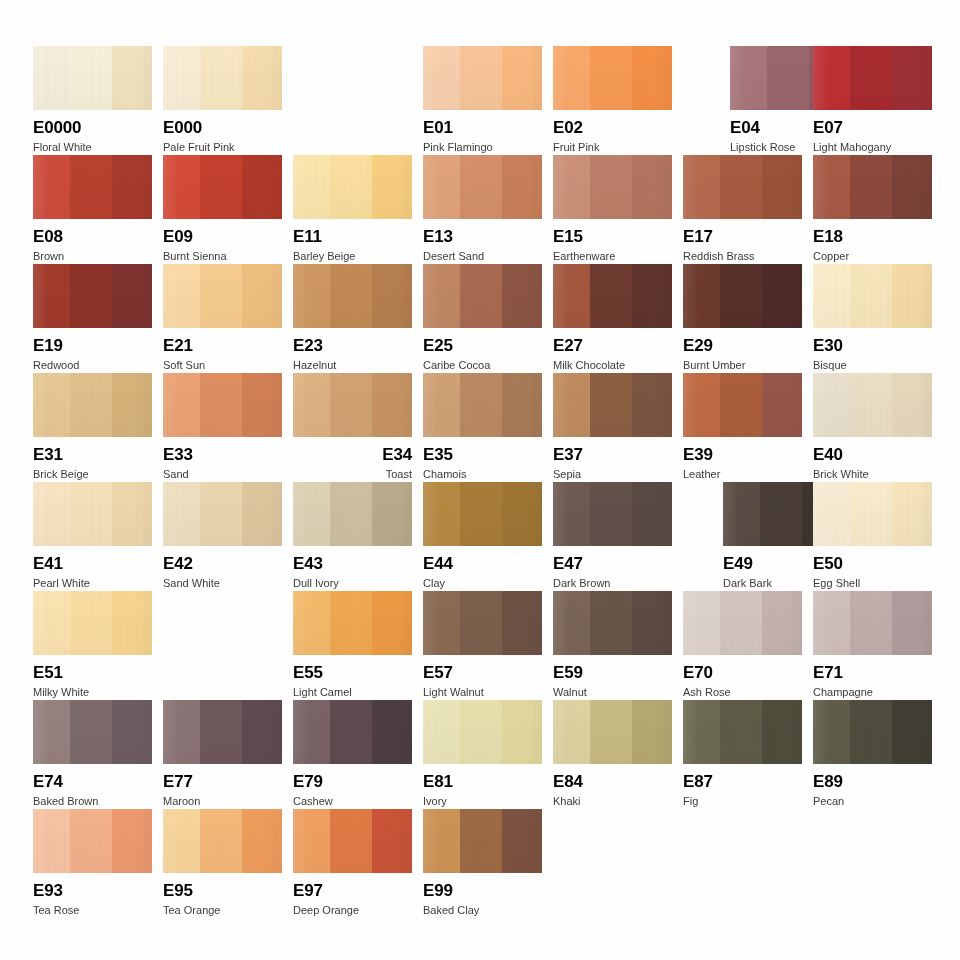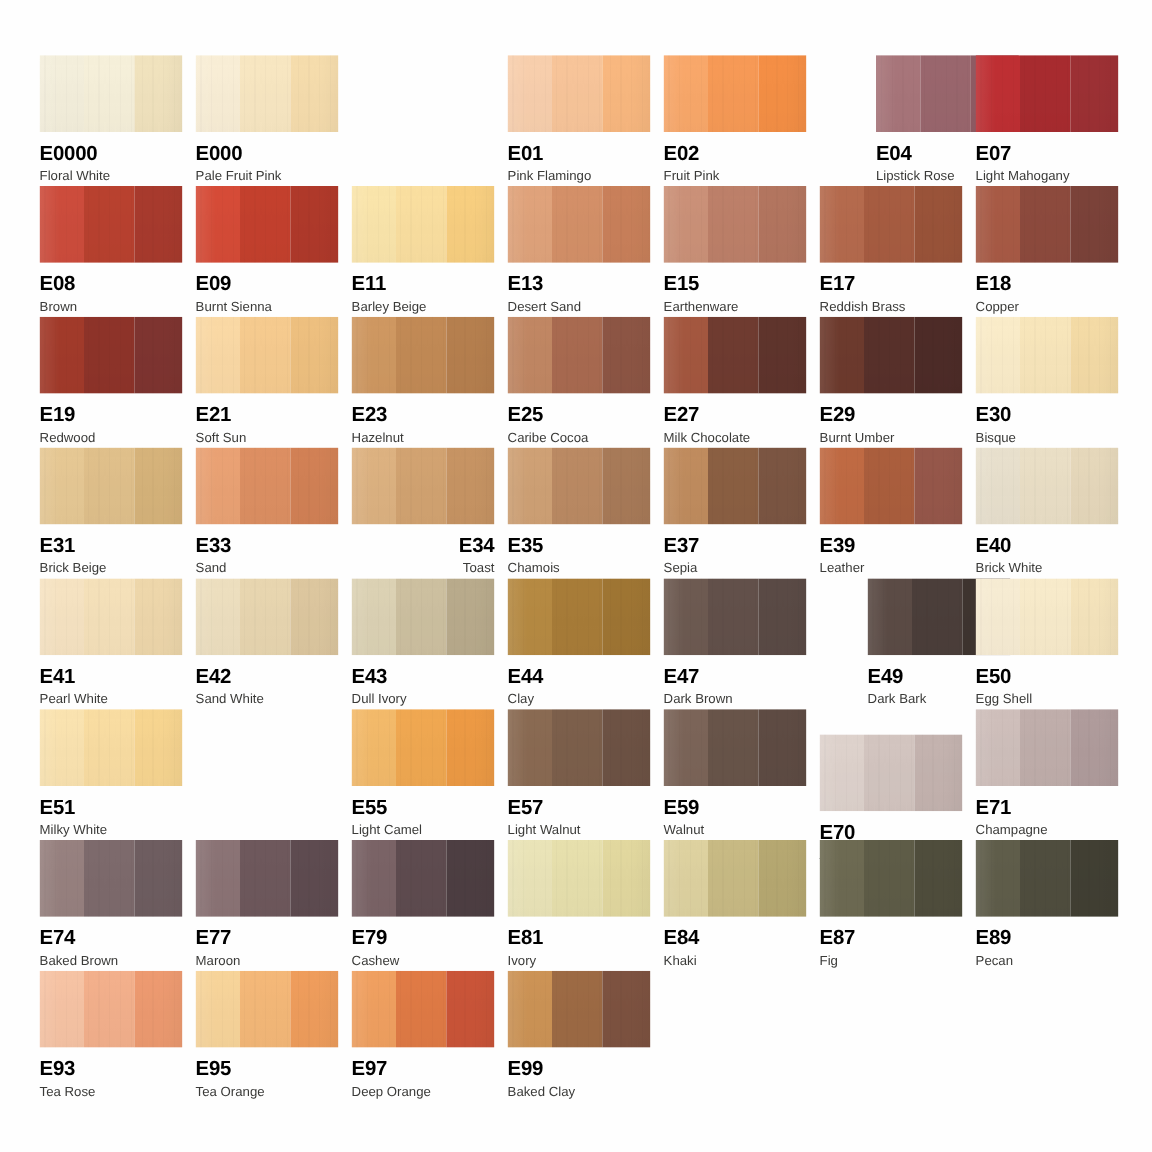--- a/index.html
+++ b/index.html
@@ -538,21 +538,21 @@
           <div class="chip">
             <div class="band b1" style="background: rgb(123, 100, 88);"></div>
             <div class="band b2" style="background: rgb(104, 84, 73);"></div>
             <div class="band b3" style="background: rgb(94, 75, 67);"></div>
             <div class="sheen"></div>
             <div class="grain"></div>
           </div>
           <div class="code">E59</div>
           <div class="cname">Walnut</div>
         </div>
-        <div class="swatch-cell" style="left: 650px; margin-top: 21px;">
+        <div class="swatch-cell" style="left: 650px;">
           <div class="chip">
             <div class="band b1" style="background: rgb(222, 210, 204);"></div>
             <div class="band b2" style="background: rgb(211, 197, 192);"></div>
             <div class="band b3" style="background: rgb(196, 179, 175);"></div>
             <div class="sheen"></div>
             <div class="grain"></div>
           </div>
           <div class="code">E70</div>
           <div class="cname">Ash Rose</div>
         </div>

